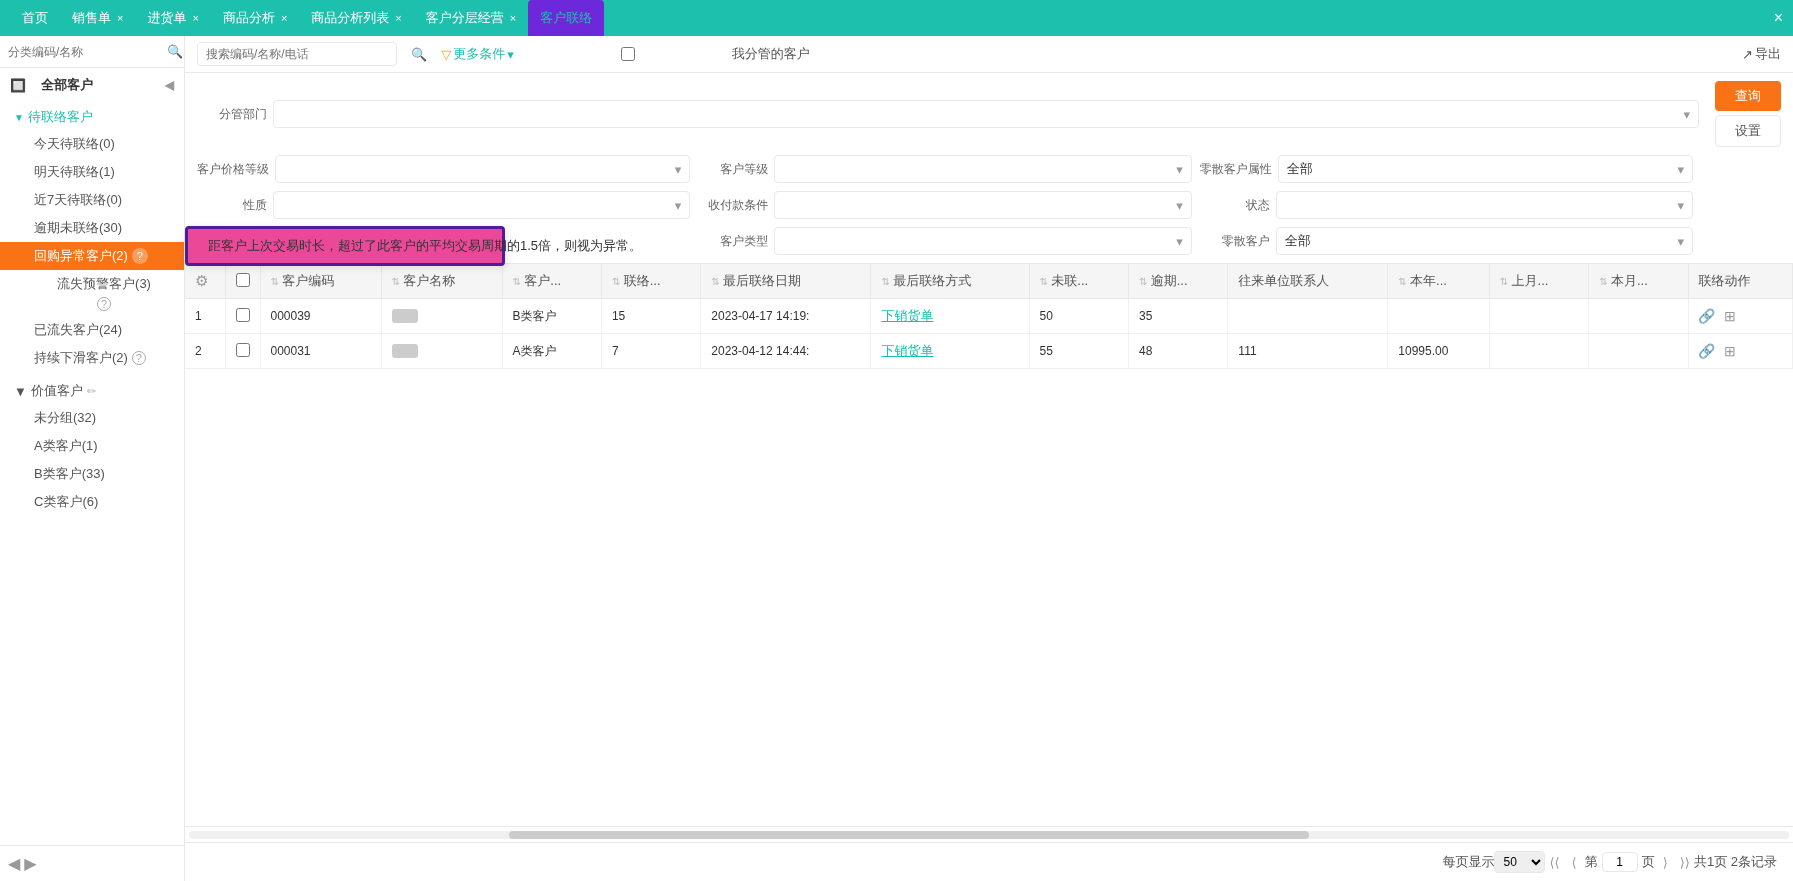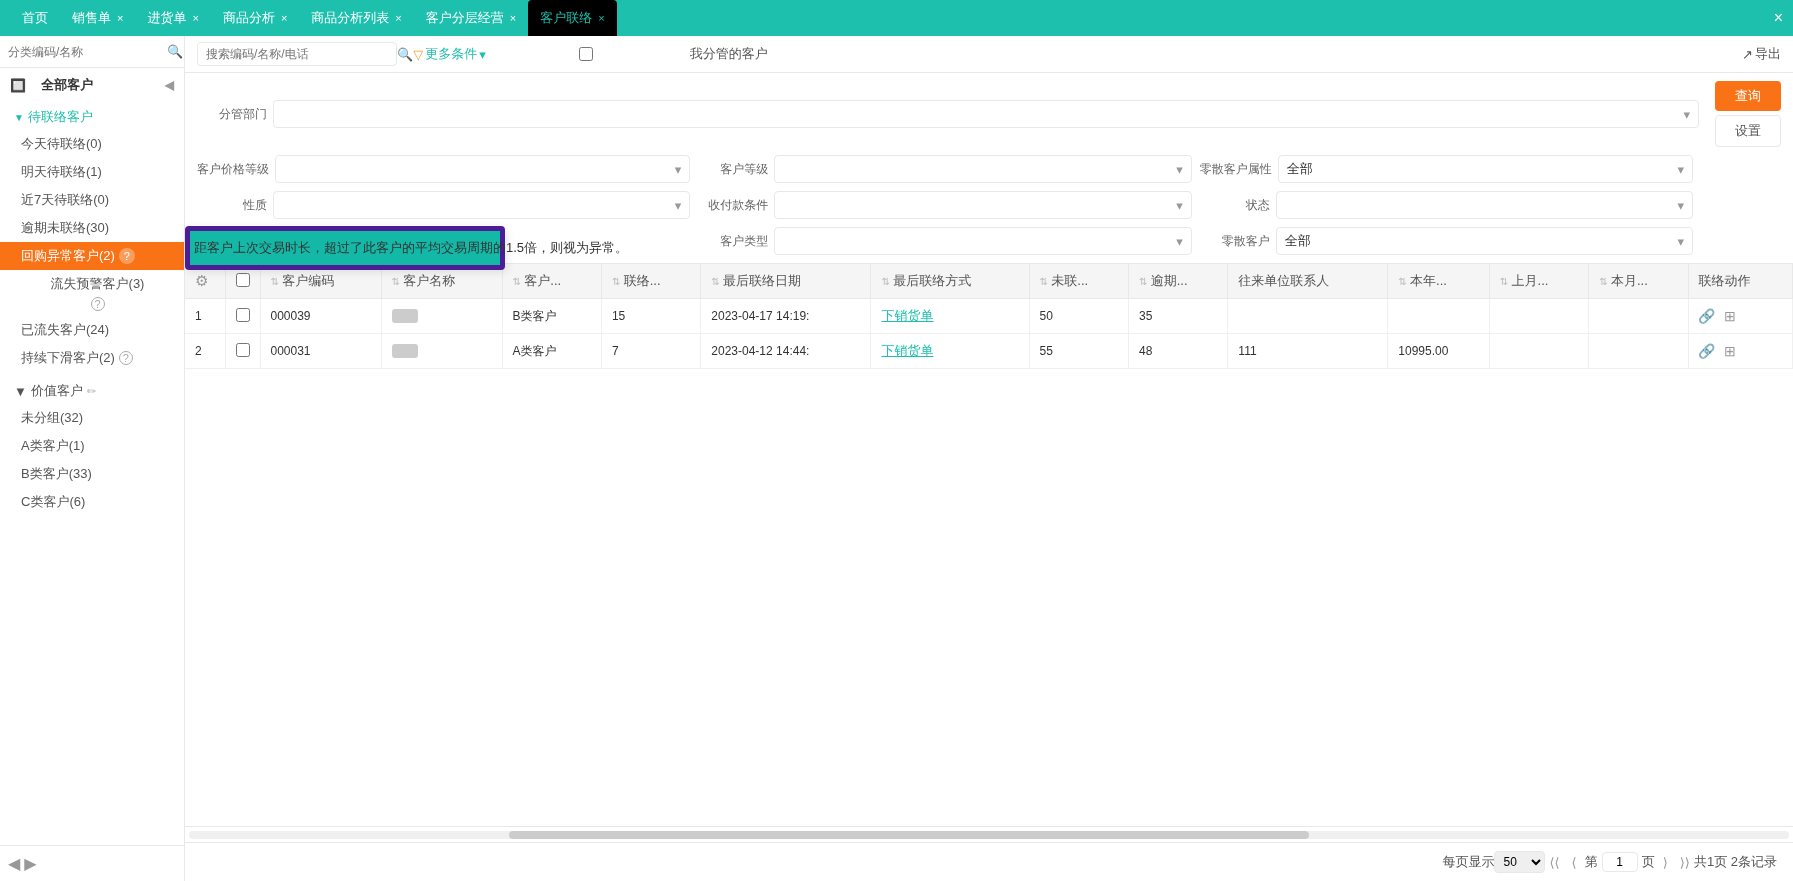--- a/index.html
+++ b/index.html
@@ -19,23 +19,24 @@
       height: 36px;
       line-height: 36px;
       cursor: pointer;
       font-size: 13px;
       color: white;
       display: flex;
       align-items: center;
       gap: 4px;
     }
     .top-nav .nav-item.active {
-      background: #000000;
+      background: #6d28d9;
       color: #1dbfad;
       border-radius: 4px 4px 0 0;
+      flex-direction: column;
     }
     .top-nav .nav-item .close-x {
       font-size: 11px;
       margin-left: 2px;
     }
     .top-nav-right {
       margin-left: auto;
       color: white;
       cursor: pointer;
       font-size: 16px;
@@ -92,21 +93,21 @@
       color: #1dbfad;
       font-size: 12px;
       display: flex;
       align-items: center;
       gap: 4px;
       cursor: pointer;
     }
     .sidebar-group-label .triangle { font-size: 10px; }
 
     .sidebar-item {
-      padding: 5px 10px 5px 21px;
+      padding: 5px 10px 5px 34px;
       color: #555;
       cursor: pointer;
       font-size: 12px;
     }
     .sidebar-item.active-orange {
       background: #f97316;
       color: white;
       border-radius: 0;
     }
 
@@ -119,24 +120,24 @@
       gap: 4px;
       cursor: pointer;
       margin-top: 4px;
     }
 
     
     .tooltip-box {
       position: absolute;
       left: 185px;
       top: 226px;
-      background: #14b8a6;
-      border: 5px solid #4c1d95;
-      border-radius: 4px;
-      padding: 8px 4px;
+      background: #ec4899;
+      border: 3px solid #4c1d95;
+      border-radius: 4px;
+      padding: 8px 20px;
       font-size: 12px;
       color: #333;
       box-shadow: 2px 2px 8px rgba(0,0,0,0.1);
       z-index: 100;
       max-width: 320px;
       white-space: nowrap;
     }
 
     
     .content-area {
@@ -146,21 +147,21 @@
       overflow: hidden;
     }
 
     
     .filter-bar {
       background: white;
       padding: 6px 12px;
       border-bottom: 1px solid #e8e8e8;
       display: flex;
       align-items: center;
-      gap: 0;
+      gap: 14px;
     }
     .filter-bar input {
       border: 1px solid #e8e8e8;
       border-radius: 4px;
       padding: 4px 8px;
       width: 200px;
       outline: none;
       font-size: 12px;
     }
     .filter-search-btn { color: #999; cursor: pointer; }

